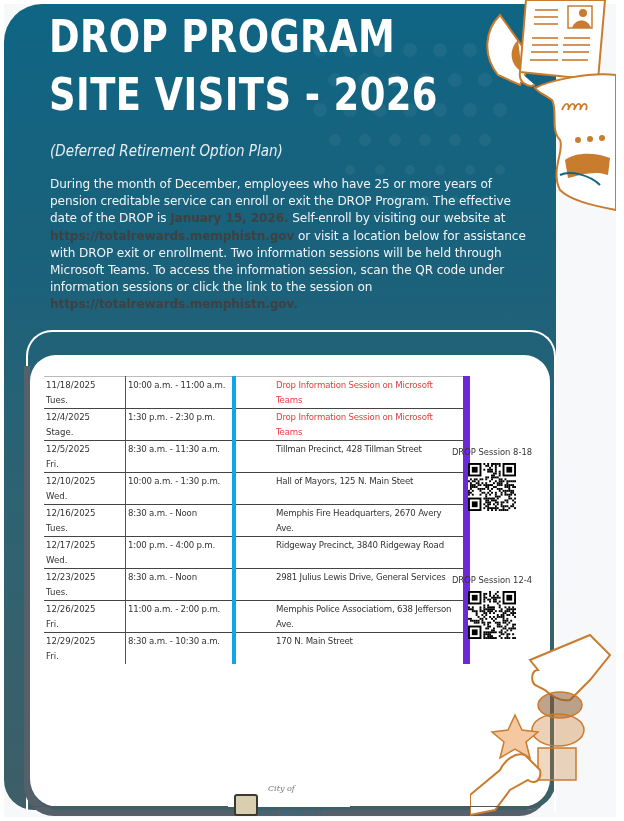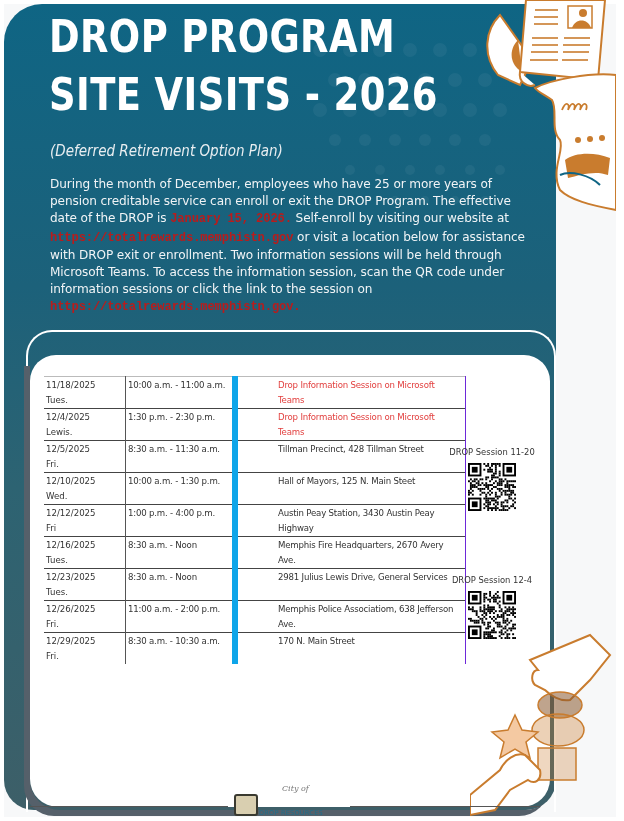--- a/index.html
+++ b/index.html
@@ -5,37 +5,37 @@
   html, body { margin:0; padding:0; }
   body { width:624px; height:821px; background:#ffffff; position:relative; overflow:hidden; font-family:"Liberation Sans", sans-serif; }
   .poster { position:absolute; left:4px; top:4px; width:612px; height:813px; background:#f7f8f9; }
   .teal-bg { position:absolute; left:4px; top:4px; width:552px; height:806px;
     background: linear-gradient(180deg, #0f6584 0%, #1c617a 35%, #2d6372 60%, #3d5f68 100%);
     border-top-left-radius:38px; border-bottom-left-radius:30px; border-bottom-right-radius:30px; }
   .title { position:absolute; left:49px; top:8px; color:#fff; font-family:"DejaVu Sans", sans-serif; font-weight:bold;
     font-size:45px; line-height:58px; letter-spacing:0.5px; transform:scaleX(0.82); transform-origin:left top; white-space:nowrap; }
   .subtitle { position:absolute; left:50px; top:142px; color:#e9eef1; font-style:italic; font-size:15px; font-family:"DejaVu Sans", sans-serif; transform:scaleX(0.9); transform-origin:left top; }
   .intro { position:absolute; left:50px; top:176px; width:480px; color:#f1f4f6; font-size:12.1px; line-height:17.2px; font-family:"DejaVu Sans", sans-serif; letter-spacing:-0.1px; }
-  .intro b { color:#b91c1c;font-family:Liberation Mono, monospace; }
+  .intro b { color:#404040; }
   .card-outline { position:absolute; left:26px; top:330px; width:526px; height:480px; border:2px solid #ffffff; border-bottom:none; border-radius:26px 26px 0 0; }
   .card { position:absolute; left:30px; top:355px; width:520px; height:452px; background:#ffffff; border-radius:26px 26px 28px 28px; }
   .card-shadow { position:absolute; left:30px; top:360px; width:525px; height:450px; border-radius:0 0 30px 30px; box-shadow: -6px 6px 0 #55606a; }
   table.sched { position:absolute; left:44px; top:376px; border-collapse:collapse; font-family:"DejaVu Sans", sans-serif; font-size:8.6px; color:#333; }
   table.sched td { vertical-align:top; padding:1px 2px 0 2px; line-height:15px; border-top:1px solid #444; }
   table.sched tr:first-child td { border-top:1px solid #bbb; }
   table.sched td.c1 { width:77px; border-right:1px solid #555; }
-  table.sched td.c2 { width:102px; border-right:6px solid #0ea5e9; letter-spacing:-0.2px; }
-  table.sched td.c3 { width:185px; border-right:1px solid #6d28d9; letter-spacing:-0.2px;padding-left:40px; }
+  table.sched td.c2 { width:102px; border-right:4px solid #0ea5e9; letter-spacing:-0.2px; }
+  table.sched td.c3 { width:185px; border-right:7px solid #6d28d9; letter-spacing:-0.2px;padding-left:40px; }
   table.sched tr td { height:30px; }
   .red { color:#e2403f; }
   .qr-block { position:absolute; width:90px; text-align:center; font-family:"DejaVu Sans", sans-serif; font-size:8.4px; color:#333; }
   .qr { width:48px; height:48px; margin:6px auto 0 auto; }
   .logo { position:absolute; left:232px; top:782px; width:120px; height:36px; }
   .logo-seal { position:absolute; left:2px; top:12px; width:20px; height:18px; border:2px solid #3a3a30; border-radius:3px; background:#d9cfb0; }
-  .logo-city { position:absolute; left:50px; top:2px; font-size:8px; font-family:"DejaVu Serif", serif; color:#777; font-style:italic; }
+  .logo-city { position:absolute; left:36px; top:2px; font-size:8px; font-family:"DejaVu Serif", serif; color:#777; font-style:italic; }
   .logo-name { position:absolute; left:26px; top:9px; font-size:18px; font-weight:normal; color:#1d6f8c; font-family:"DejaVu Sans", sans-serif; letter-spacing:-0.5px;margin-top:40px; }
   .logo-sub { position:absolute; left:27px; top:27px; font-size:6.6px; color:#1d6f8c; font-family:"DejaVu Sans", sans-serif; letter-spacing:0.2px; }
   .logo-line-l { position:absolute; left:30px; top:806px; width:198px; height:1px; background:#555; }
   .logo-line-r { position:absolute; left:350px; top:806px; width:190px; height:1px; background:#555; }
   .deco { position:absolute; }
   .right-strip { position:absolute; left:616px; top:0; width:8px; height:821px; background:#fff; }
 </style>
 </head>
 <body>
 
@@ -102,21 +102,21 @@
         <td class="c1">
           <div>11/18/2025</div>
           <div>Tues.</div>
         </td>
         <td class="c2">10:00 a.m. - 11:00 a.m.</td>
         <td class="c3 red">Drop Information Session on Microsoft Teams</td>
       </tr>
       <tr>
         <td class="c1">
           <div>12/4/2025</div>
-          <div>Lewis.</div>
+          <div>Stage.</div>
         </td>
         <td class="c2">1:30 p.m. - 2:30 p.m.</td>
         <td class="c3 red">Drop Information Session on Microsoft Teams</td>
       </tr>
       <tr>
         <td class="c1">
           <div>12/5/2025</div>
           <div>Fri.</div>
         </td>
         <td class="c2">8:30 a.m. - 11:30 a.m.</td>
@@ -125,36 +125,36 @@
       <tr>
         <td class="c1">
           <div>12/10/2025</div>
           <div>Wed.</div>
         </td>
         <td class="c2">10:00 a.m. - 1:30 p.m.</td>
         <td class="c3">Hall of Mayors, 125 N. Main Steet</td>
       </tr>
       <tr>
         <td class="c1">
-          <div>12/12/2025</div>
-          <div>Fri</div>
-        </td>
-        <td class="c2">1:00 p.m. - 4:00 p.m.</td>
-        <td class="c3">Austin Peay Station, 3430 Austin Peay Highway</td>
-      </tr>
-      <tr>
-        <td class="c1">
           <div>12/16/2025</div>
           <div>Tues.</div>
         </td>
         <td class="c2">8:30 a.m. - Noon</td>
         <td class="c3">Memphis Fire Headquarters, 2670 Avery Ave.</td>
       </tr>
       <tr>
         <td class="c1">
+          <div>12/17/2025</div>
+          <div>Wed.</div>
+        </td>
+        <td class="c2">1:00 p.m. - 4:00 p.m.</td>
+        <td class="c3">Ridgeway Precinct, 3840 Ridgeway Road</td>
+      </tr>
+      <tr>
+        <td class="c1">
           <div>12/23/2025</div>
           <div>Tues.</div>
         </td>
         <td class="c2">8:30 a.m. - Noon</td>
         <td class="c3">2981 Julius Lewis Drive, General Services</td>
       </tr>
       <tr>
         <td class="c1">
           <div>12/26/2025</div>
           <div>Fri.</div>
@@ -167,21 +167,21 @@
           <div>12/29/2025</div>
           <div>Fri.</div>
         </td>
         <td class="c2">8:30 a.m. - 10:30 a.m.</td>
         <td class="c3">170 N. Main Street</td>
       </tr>
     </tbody>
 </table>
 
 <div class="qr-block" style="left:447px;top:447px;">
-  <div>DROP Session 11-20</div>
+  <div>DROP Session 8-18</div>
   <svg class="qr" viewBox="0 0 25 25" id="qr1">
       <rect width="25" height="25" fill="#fff"></rect>
       <rect x="8" y="0" width="1" height="1" fill="#000"></rect>
       <rect x="10" y="0" width="1" height="1" fill="#000"></rect>
       <rect x="12" y="0" width="1" height="1" fill="#000"></rect>
       <rect x="13" y="0" width="1" height="1" fill="#000"></rect>
       <rect x="14" y="0" width="1" height="1" fill="#000"></rect>
       <rect x="15" y="0" width="1" height="1" fill="#000"></rect>
       <rect x="16" y="0" width="1" height="1" fill="#000"></rect>
       <rect x="9" y="1" width="1" height="1" fill="#000"></rect>

